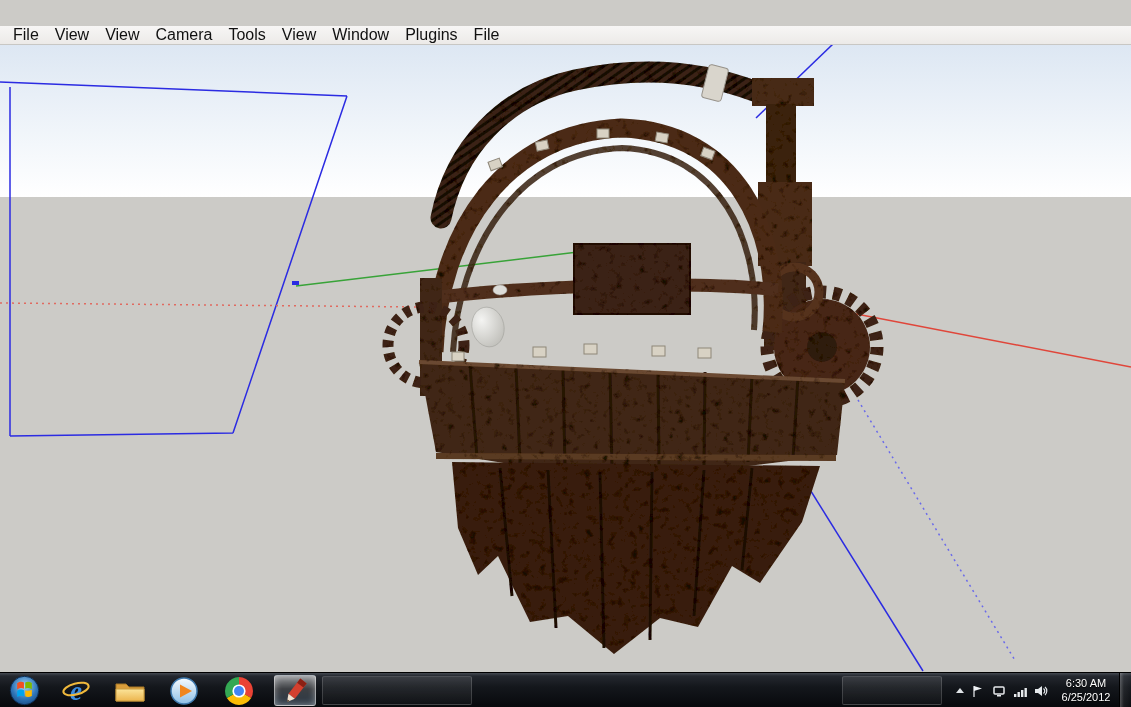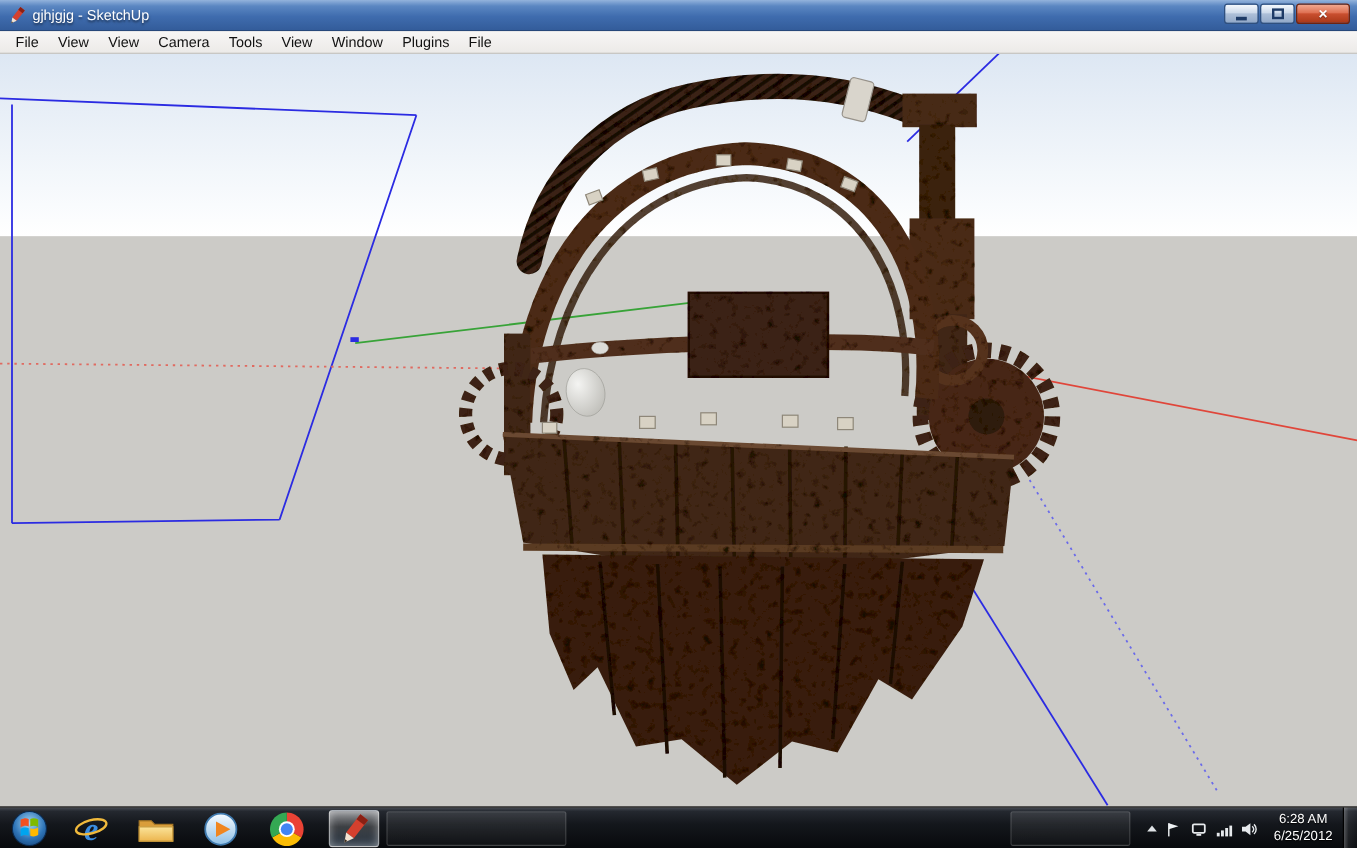--- a/index.html
+++ b/index.html
@@ -21,21 +21,21 @@
   .wbtn.close { width:45px; color:#fff; font-size:13px; font-weight:bold;
     border-color:#6e2410; text-shadow:0 1px 1px rgba(0,0,0,.45);
     background:linear-gradient(180deg,#f2a88f,#de7052 45%,#c94f2f 50%,#a93818); }
   .glyph-min { width:9px; height:3px; background:#1d3a66; margin-top:8px; }
   .glyph-max { width:10px; height:9px; border:2px solid #1d3a66; background:transparent; }
 
   
   .menubar { position:absolute; top:26px; left:0; right:0; height:19px;
     background:linear-gradient(#f7f6f5,#eceae8); border-bottom:1px solid #c8c7c4;
     display:flex; align-items:center; padding-left:5px; }
-  .menu-item { font-size:12px; color:#111; padding:1px 8px; white-space:nowrap; }
+  .menu-item { font-size:16px; color:#111; padding:1px 8px; white-space:nowrap; }
 
   
   .viewport { position:absolute; top:45px; left:0; width:1131px; height:627px; }
   .viewport svg { display:block; }
 
   
   .taskbar { position:absolute; left:0; right:0; bottom:0; height:35px;
     background:linear-gradient(180deg,#454a52 0%,#24282f 9%,#141必71c 40%,#07090c 100%);
     background:linear-gradient(180deg,#454a52 0%,#24282f 9%,#14171c 40%,#07090c 100%);
     border-top:1px solid #000; }
@@ -61,42 +61,20 @@
     text-shadow:0 1px 1px #000; }
   .show-desktop { position:absolute; right:0; top:0; width:12px; height:35px;
     border-left:1px solid #000;
     background:linear-gradient(90deg,rgba(255,255,255,.28),rgba(255,255,255,.07) 35%,rgba(255,255,255,.02)); }
 </style>
 </head>
 <body>
 
 <div class="screen">
 
-  <div class="titlebar">
-    <svg class="app-icon16" viewBox="0 0 16 16">
-      <g transform="rotate(38 8 8)">
-        <rect x="6" y="0.5" width="4.6" height="11" fill="#d4402e"></rect>
-        <rect x="6" y="0.5" width="4.6" height="3" fill="#8a2014"></rect>
-        <polygon points="6,11.5 10.6,11.5 8.3,15.8" fill="#f3e3d1"></polygon>
-        <polygon points="7.6,14.4 9,14.4 8.3,15.8" fill="#3a2a1a"></polygon>
-      </g>
-    </svg>
-    <span class="win-title">gjhjgjg - SketchUp</span>
-    <div class="win-controls">
-      <div class="wbtn min">
-          <span class="glyph-min"></span>
-        </div>
-      <div class="wbtn max">
-          <span class="glyph-max"></span>
-        </div>
-      <div class="wbtn close">
-          <span>×</span>
-        </div>
-    </div>
-  </div>
 
   <div class="menubar">
     <span class="menu-item">File</span>
     <span class="menu-item">View</span>
     <span class="menu-item">View</span>
     <span class="menu-item">Camera</span>
     <span class="menu-item">Tools</span>
     <span class="menu-item">View</span>
     <span class="menu-item">Window</span>
     <span class="menu-item">Plugins</span>
@@ -310,20 +288,20 @@
         <rect x="1" y="10" width="2.4" height="3" fill="#e6e9ec"></rect>
         <rect x="4.5" y="8" width="2.4" height="5" fill="#e6e9ec"></rect>
         <rect x="8" y="6" width="2.4" height="7" fill="#e6e9ec"></rect>
         <rect x="11.5" y="4" width="2.4" height="9" fill="#e6e9ec"></rect>
       </svg>
       <svg width="14" height="14" viewBox="0 0 14 14">
         <polygon points="1,5 4,5 8,2 8,12 4,9 1,9" fill="#e6e9ec"></polygon>
         <path d="M9.5,4.5 C11.2,6 11.2,8 9.5,9.5 M11,3 C13.4,5.2 13.4,8.8 11,11" fill="none" stroke="#e6e9ec" stroke-width="1.2"></path>
       </svg>
       <div class="clock">
-        <div>6:28 AM</div>
+        <div>6:30 AM</div>
         <div>6/25/2012</div>
       </div>
     </div>
 
     <div class="show-desktop"></div>
   </div>
 </div>
 
 </body></html>

